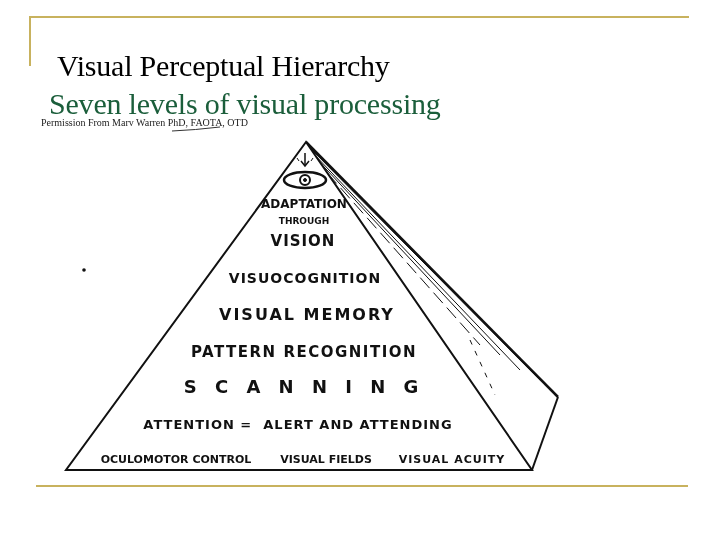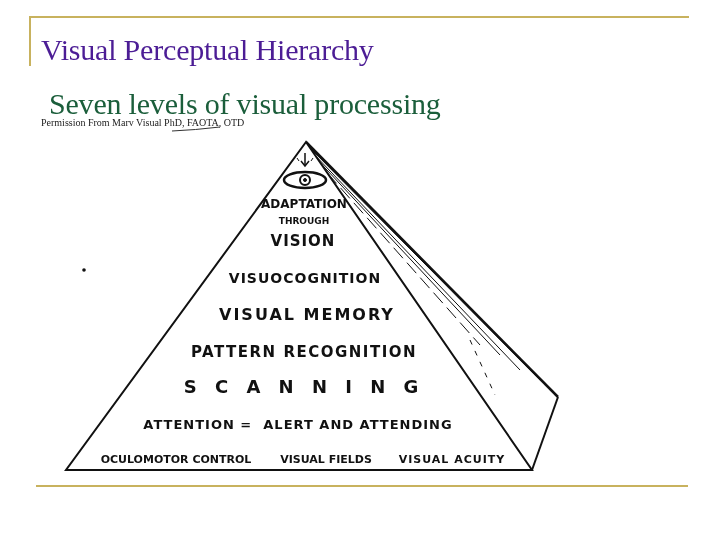--- a/index.html
+++ b/index.html
@@ -1,34 +1,34 @@
 <!DOCTYPE html>
 <html><head>
 <meta charset="utf-8">
 <style>
   html,body{margin:0;padding:0;background:#ffffff;}
   body{width:720px;height:540px;position:relative;overflow:hidden;font-family:"Liberation Serif","DejaVu Serif",serif;}
   .rule-top{position:absolute;left:29px;top:16px;width:660px;height:2px;background:#c8b25e;}
   .rule-left{position:absolute;left:29px;top:16px;width:2px;height:50px;background:#c8b25e;}
   .rule-bottom{position:absolute;left:36px;top:485px;width:652px;height:2px;background:#c8b25e;}
-  .title{position:absolute;left:41px;top:33px;margin:0;font-weight:normal;color:#4c1d95;font-size:30px;line-height:34px;white-space:nowrap;letter-spacing:-0.2px;}
+  .title{position:absolute;left:41px;top:33px;margin:16px;font-weight:normal;color:#000000;font-size:30px;line-height:34px;white-space:nowrap;letter-spacing:-0.2px;}
   .subtitle{position:absolute;left:41px;top:79px;margin:8px;font-weight:normal;color:#1b5e3b;font-size:30px;line-height:34px;white-space:nowrap;letter-spacing:-0.2px;}
   .credit{position:absolute;left:41px;top:117px;font-size:10px;color:#222;white-space:nowrap;}
   .pyramid{position:absolute;left:0;top:0;}
   .lvl{font-family:"DejaVu Sans","Liberation Sans",sans-serif;font-weight:bold;fill:#111;}
 </style>
 </head>
 <body>
 
 <div class="rule-top"></div>
 <div class="rule-left"></div>
 
 <h1 class="title">Visual Perceptual Hierarchy</h1>
 <h2 class="subtitle">Seven levels of visual processing</h2>
-<div class="credit">Permission From Marv Visual PhD, FAOTA, OTD</div>
+<div class="credit">Permission From Marv Warren PhD, FAOTA, OTD</div>
 
 <svg class="pyramid" width="720" height="540" viewBox="0 0 720 540">
 
   <g stroke="#111" fill="none">
     <polygon points="306,142 532,470 558,397" fill="#ffffff" stroke="none"></polygon>
     <line x1="306" y1="142" x2="558" y2="397" stroke-width="2.5"></line>
     <line x1="308" y1="146" x2="540" y2="380" stroke-width="1"></line>
     <line x1="310" y1="150" x2="520" y2="370" stroke-width="1"></line>
     <line x1="312" y1="154" x2="500" y2="355" stroke-width="1"></line>
     <line x1="314" y1="158" x2="480" y2="345" stroke-width="1" stroke-dasharray="14,6"></line>

